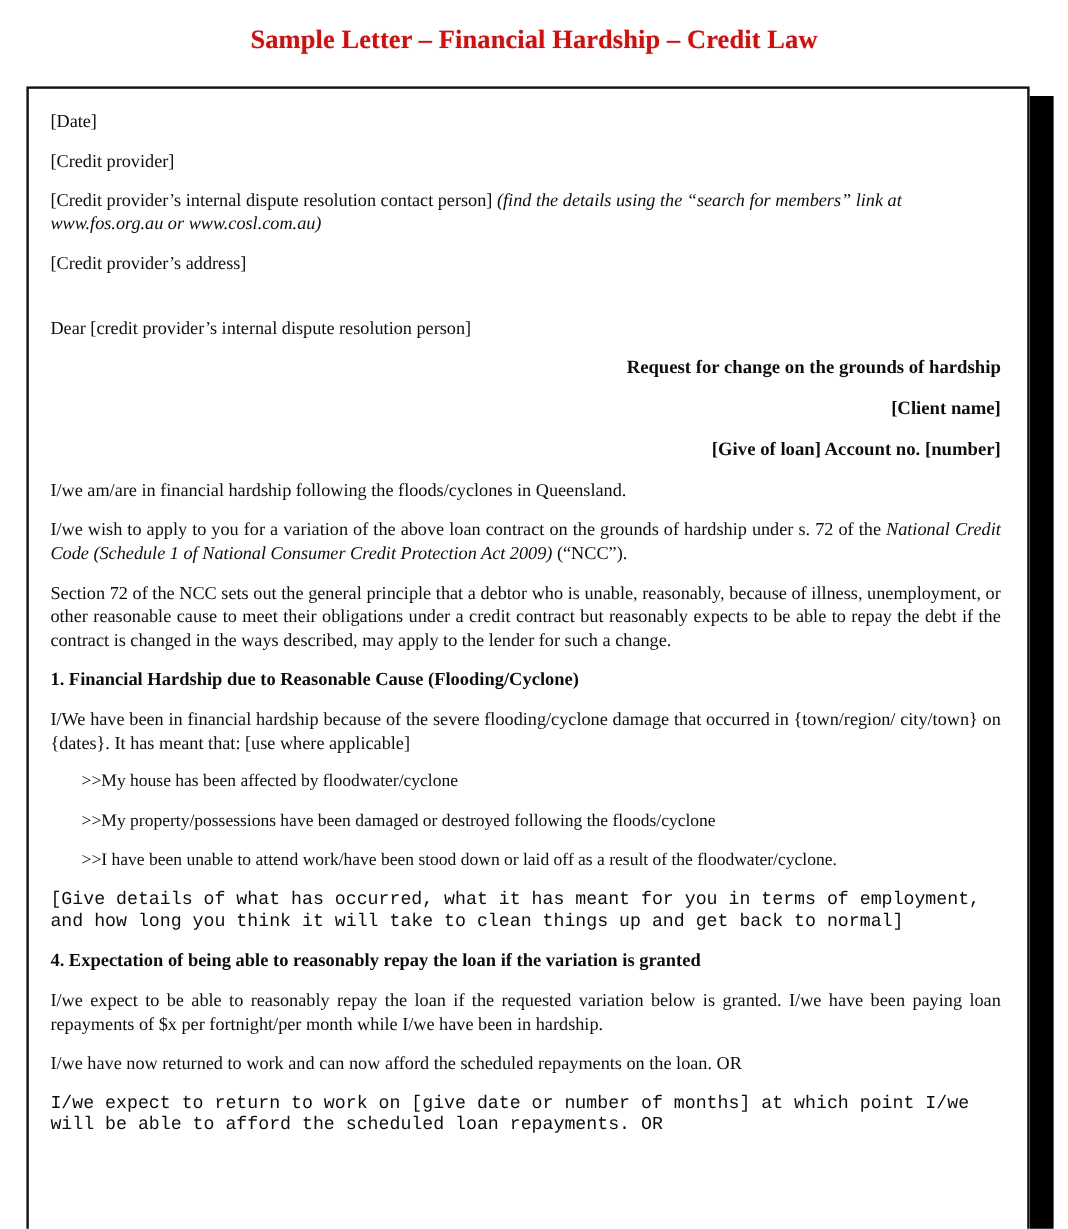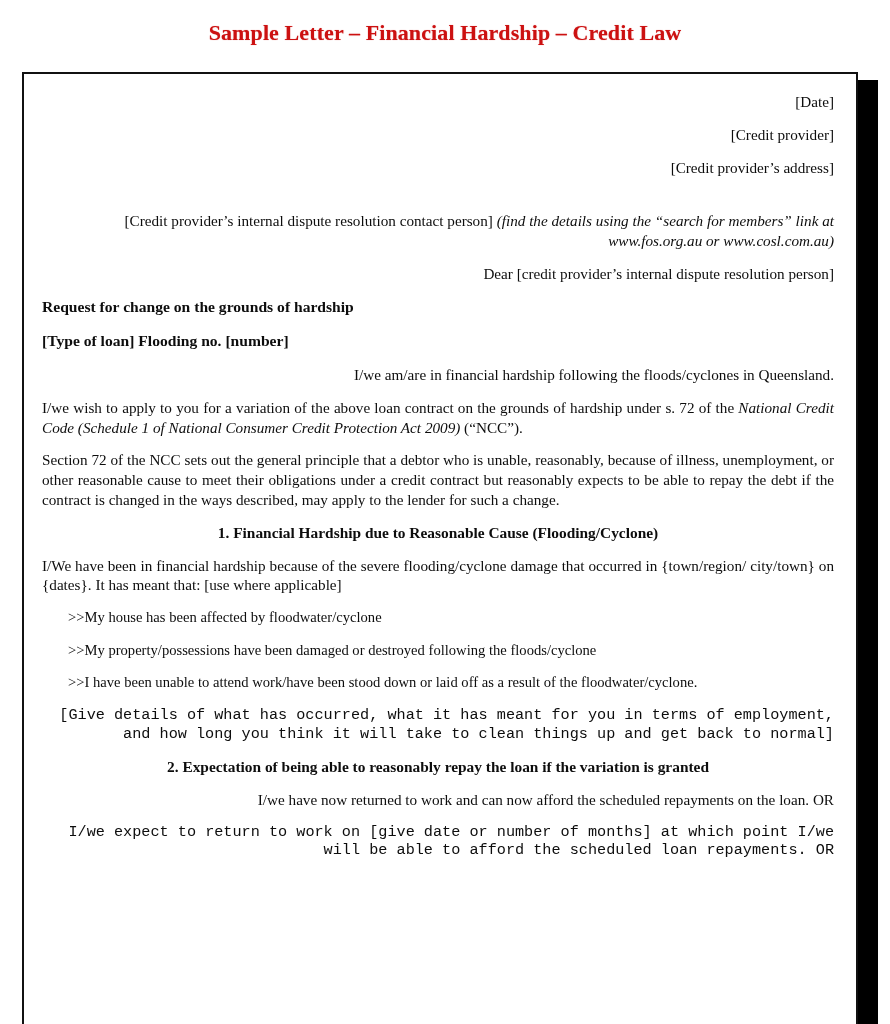--- a/index.html
+++ b/index.html
@@ -68,49 +68,48 @@
     margin: 0 0 13px 0;
     font-size: 15.2px;
     line-height: 1.30;
   }
 
   .p-just {
     text-align: justify;
     text-justify: inter-word;
   }
   .p-left {
-    text-align: right;
+    text-align: left;
   }
   .p-tight {
     line-height: 1.22;
     margin-bottom: 14px;
     font-family: Liberation Mono, monospace;
   }
 
   .gap-after {
     margin-bottom: 34px;
   }
 
   .centered {
-    text-align: left;
+    text-align: right;
     font-weight: bold;
     margin: 0 0 14px 0;
     font-size: 15.6px;
     line-height: 1.30;
   }
   .centered-first {
     margin-top: 4px;
   }
 
   .sec-heading {
     font-weight: bold;
     font-size: 15.4px;
     margin: 0 0 13px 0;
     line-height: 1.30;
-    text-align: center;
   }
 
   .italic {
     font-style: italic;
   }
 
   .bullet-line {
     margin: 0 0 14px 0;
     padding-left: 26px;
     font-size: 14.6px;
@@ -127,54 +126,56 @@
 
   <div class="letter-shadow"></div>
 
   <div class="letter-box">
     <div class="letter-inner">
 
       <p class="p-left">[Date]</p>
 
       <p class="p-left">[Credit provider]</p>
 
-      <p class="p-left gap-after">[Credit provider’s address]</p>
-
       <p class="p-left">
         <span>[Credit provider’s internal dispute resolution contact person] </span><span class="italic">(find the details using the “search for members” link at www.fos.org.au or www.cosl.com.au)</span>
       </p>
+
+      <p class="p-left gap-after">[Credit provider’s address]</p>
 
       <p class="p-left">Dear [credit provider’s internal dispute resolution person]</p>
 
       <p class="centered centered-first">Request for change on the grounds of hardship</p>
 
+      <p class="centered">[Client name]</p>
 
-      <p class="centered">[Type of loan] Flooding no. [number]</p>
+      <p class="centered">[Give of loan] Account no. [number]</p>
 
       <p class="p-left">I/we am/are in financial hardship following the floods/cyclones in Queensland.</p>
 
       <p class="p-just">
         <span>I/we wish to apply to you for a variation of the above loan contract on the grounds of hardship under s. 72 of the </span><span class="italic">National Credit Code (Schedule 1 of National Consumer Credit Protection Act 2009)</span><span> (“NCC”).</span>
       </p>
 
 
       <p class="p-just">Section 72 of the NCC sets out the general principle that a debtor who is unable, reasonably, because of illness, unemployment, or other reasonable cause to meet their obligations under a credit contract but reasonably expects to be able to repay the debt if the contract is changed in the ways described, may apply to the lender for such a change.</p>
 
       <p class="sec-heading">1. Financial Hardship due to Reasonable Cause (Flooding/Cyclone)</p>
 
       <p class="p-just">I/We have been in financial hardship because of the severe flooding/cyclone damage that occurred in {town/region/ city/town} on {dates}. It has meant that: [use where applicable]</p>
 
       <p class="bullet-line">&gt;&gt;My house has been affected by floodwater/cyclone</p>
       <p class="bullet-line">&gt;&gt;My property/possessions have been damaged or destroyed following the floods/cyclone</p>
       <p class="bullet-line">&gt;&gt;I have been unable to attend work/have been stood down or laid off as a result of the floodwater/cyclone.</p>
 
       <p class="p-left p-tight">[Give details of what has occurred, what it has meant for you in terms of employment, and how long you think it will take to clean things up and get back to normal]</p>
 
-      <p class="sec-heading">2. Expectation of being able to reasonably repay the loan if the variation is granted</p>
+      <p class="sec-heading">4. Expectation of being able to reasonably repay the loan if the variation is granted</p>
 
+      <p class="p-just">I/we expect to be able to reasonably repay the loan if the requested variation below is granted. I/we have been paying loan repayments of $x per fortnight/per month while I/we have been in hardship.</p>
 
       <p class="p-left">I/we have now returned to work and can now afford the scheduled repayments on the loan. OR</p>
 
       <p class="p-left p-tight">I/we expect to return to work on [give date or number of months] at which point I/we will be able to afford the scheduled loan repayments. OR</p>
 
     </div>
   </div>
 
 </div>
 

